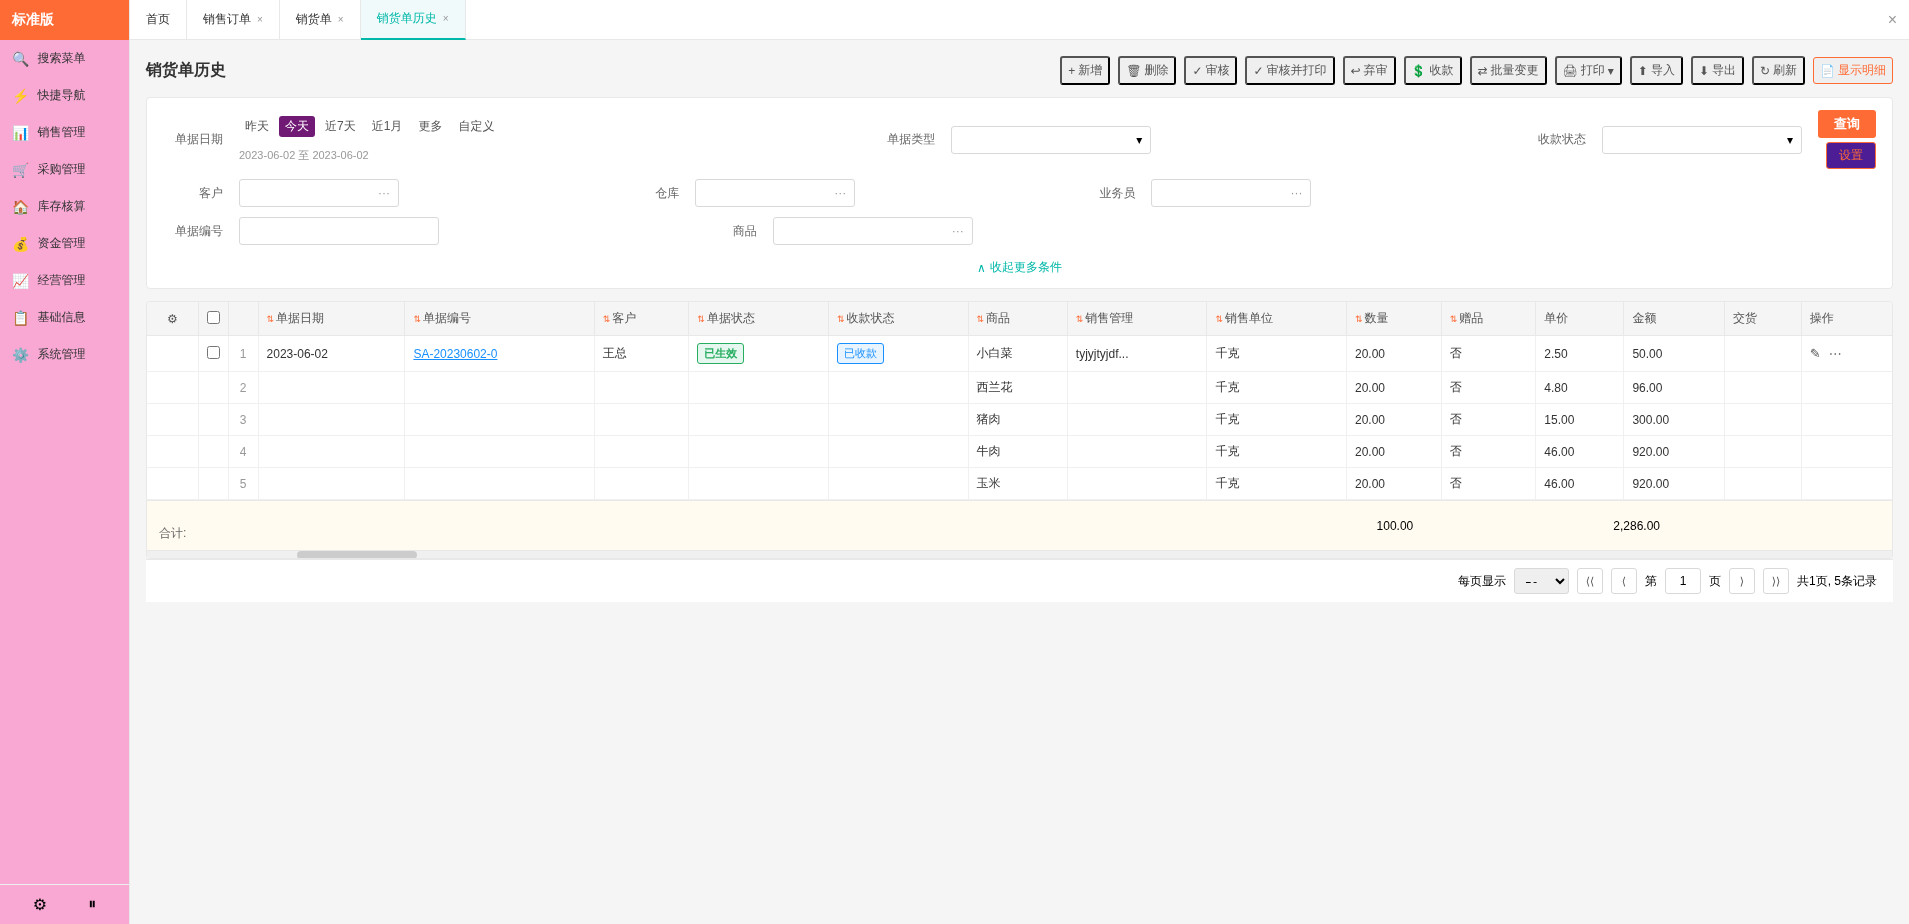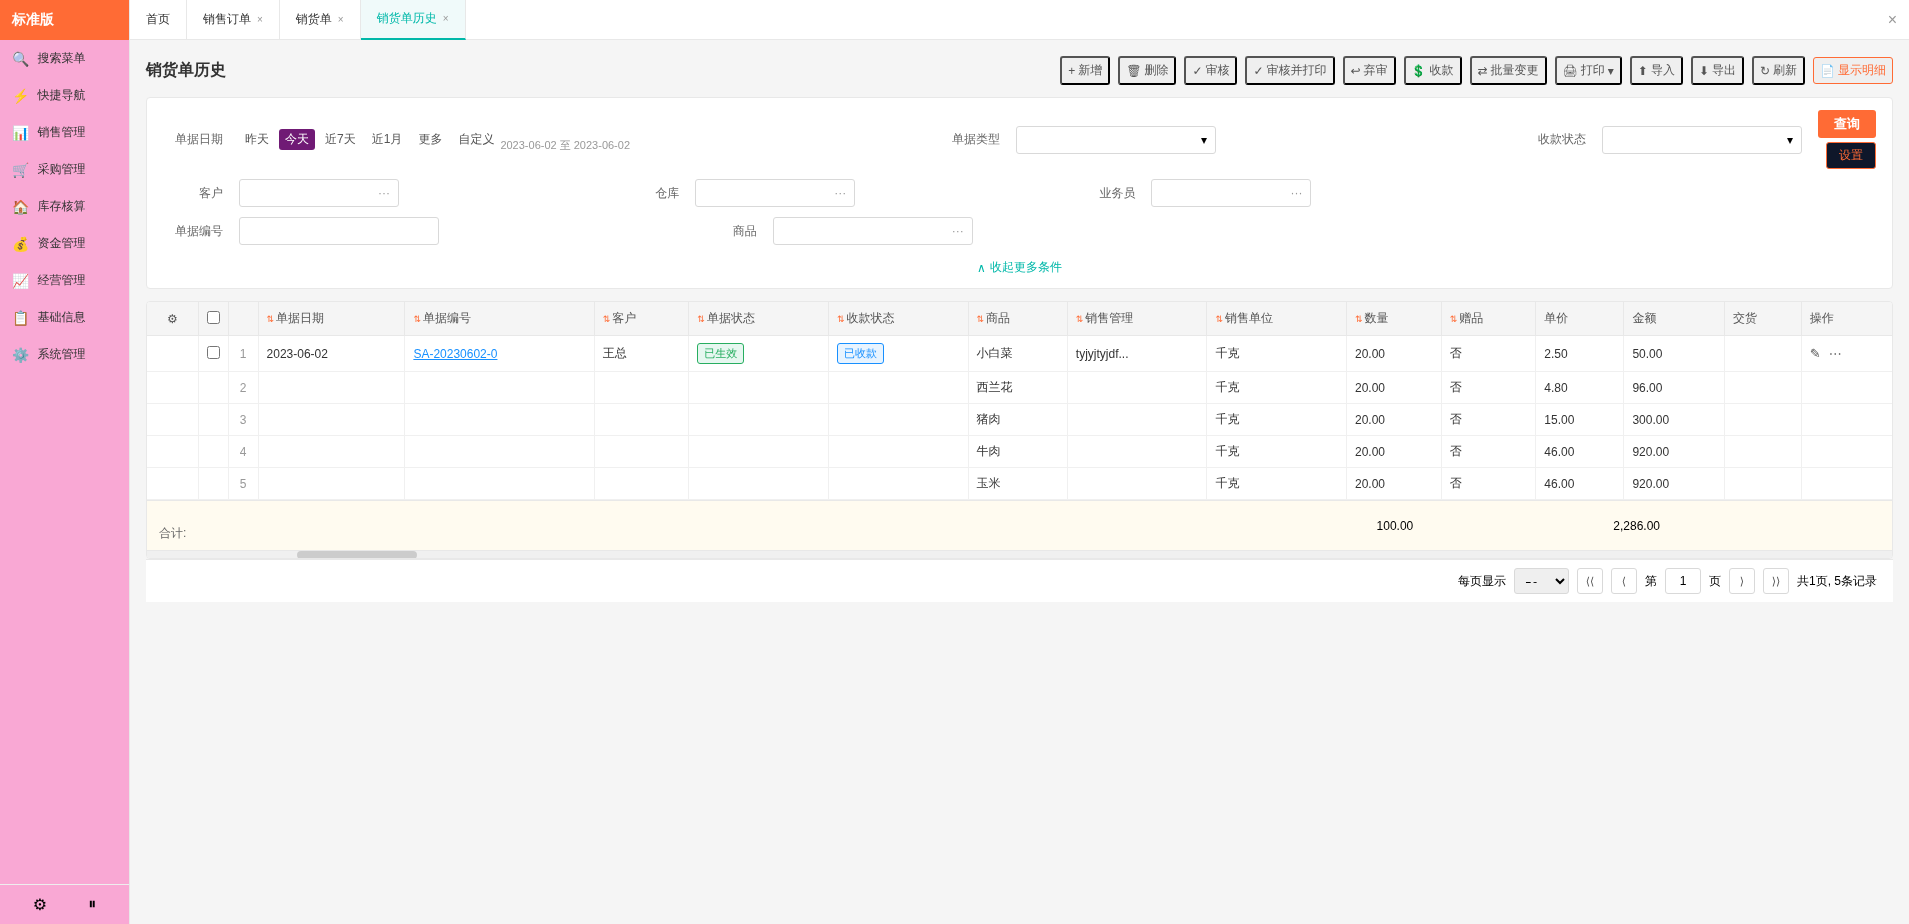--- a/index.html
+++ b/index.html
@@ -181,20 +181,21 @@
       background: #701a75;
       color: #fff;
     }
     .date-range {
       font-size: 11px;
       color: #999;
       margin-top: 11px;
     }
     .filter-date-wrap {
       display: flex;
+      flex-direction: column;
     }
     .collapse-btn {
       display: flex;
       align-items: center;
       justify-content: center;
       gap: 4px;
       color: #00b8a9;
       cursor: pointer;
       font-size: 12px;
       margin-top: 4px;
@@ -234,21 +235,21 @@
     }
     td:last-child { border-right: none; }
     .col-sort { display: flex; align-items: center; gap: 2px; }
     .sort-icon { font-size: 9px; color: #ff6b35; }
     .badge {
       display: inline-block;
       padding: 2px 6px;
       border-radius: 3px;
       font-size: 11px;
     }
-    .badge-green { background: #e6f7f0; color: #27ae60; border: 1px solid #27ae60; }
+    .badge-green { background: #e6f7f0; color: #27ae60; border: 1px solid #27ae60; font-weight: bold; }
     .badge-blue { background: #e8f4ff; color: #1890ff; border: 1px solid #1890ff; }
     .link-text { color: #1890ff; cursor: pointer; text-decoration: underline; }
     .action-icons { display: flex; gap: 8px; }
     .action-icon { cursor: pointer; color: #555; font-size: 13px; }
     .th-settings { text-align: center; }
 
     
     .table-footer {
       background: #fffbf0;
       border-top: 1px solid #e8e8e8;
@@ -317,21 +318,21 @@
       background: #ff6b35;
       color: #fff;
       border: none;
       padding: 5px 16px;
       border-radius: 3px;
       cursor: pointer;
       font-size: 13px;
       font-weight: bold;
     }
     .setup-btn {
-      background: #0f172a;
+      background: #4c1d95;
       color: #ff6b35;
       border: 1px solid #ff6b35;
       padding: 4px 12px;
       border-radius: 3px;
       cursor: pointer;
       font-size: 12px;
       display: block;
       margin-top: 4px;
     }
     .btn-group {

